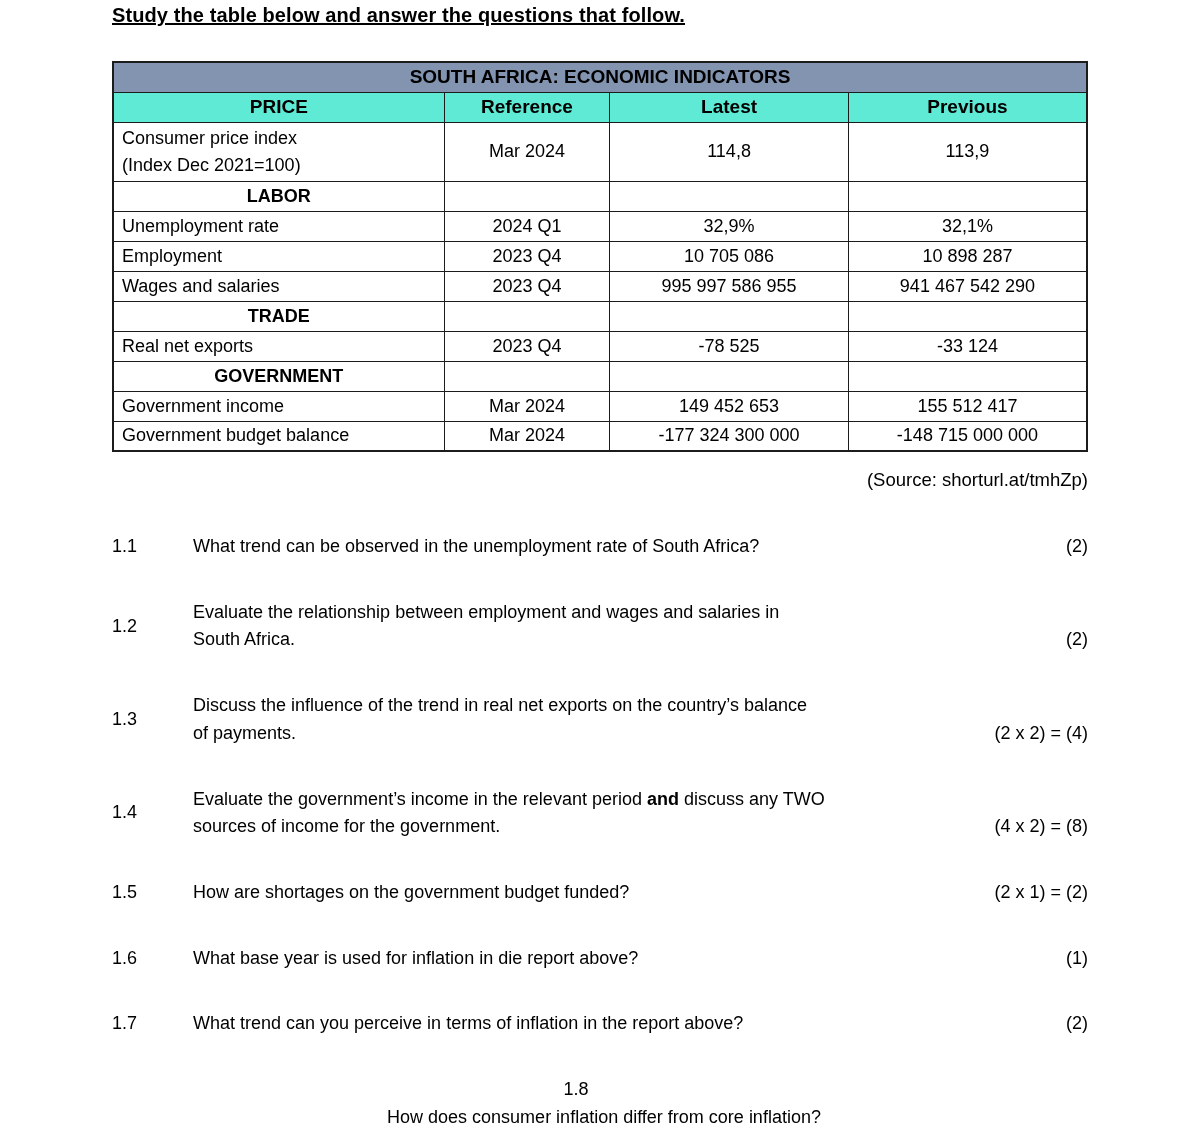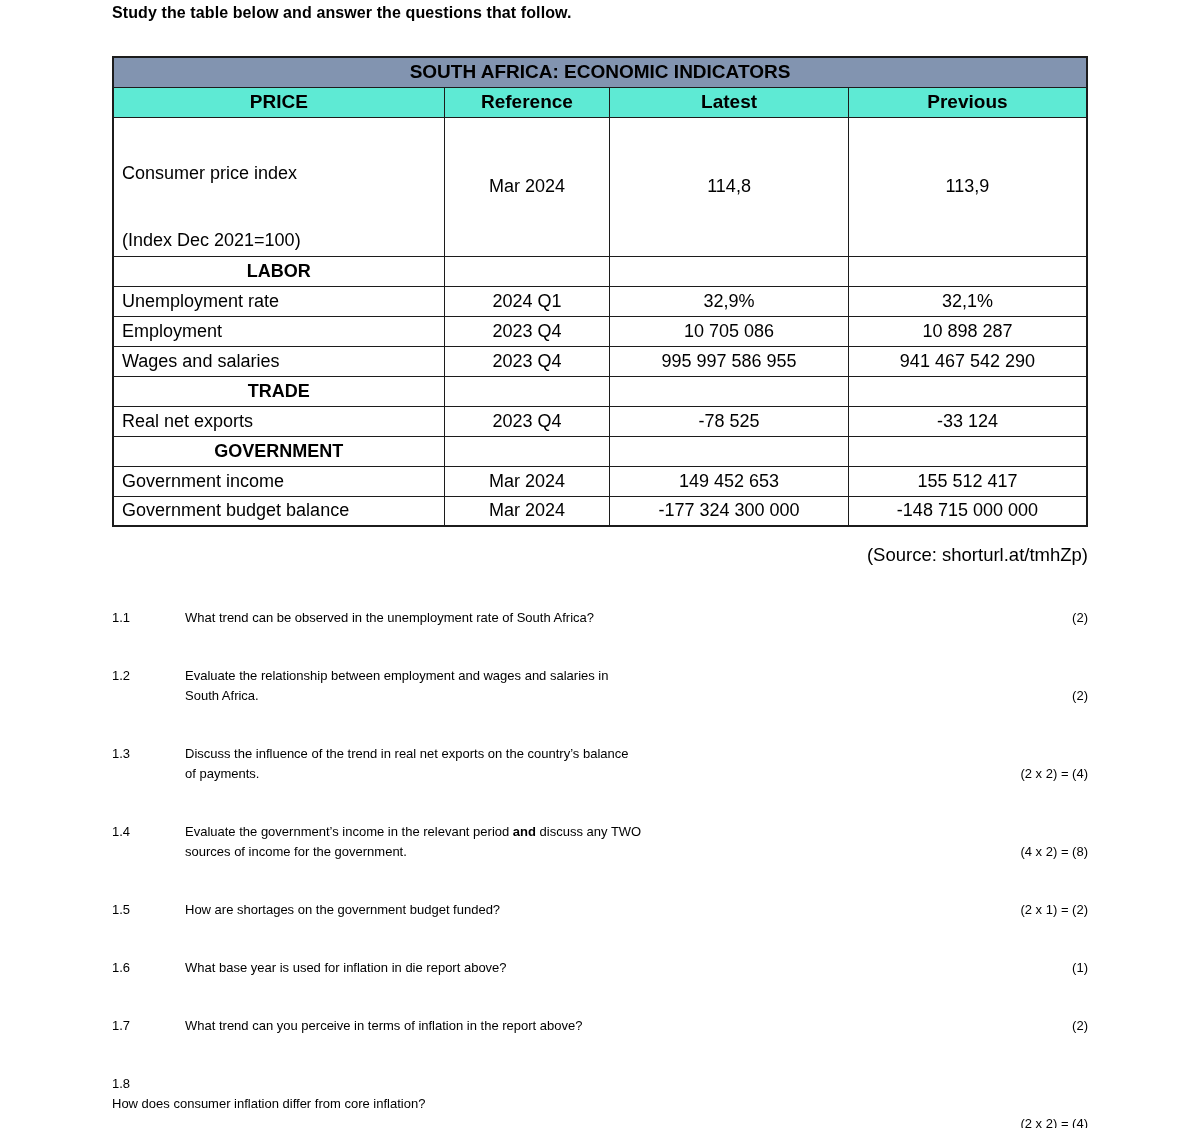--- a/index.html
+++ b/index.html
@@ -7,23 +7,24 @@
   body {
     width: 1200px;
     height: 1128px;
     font-family: "Liberation Sans", "DejaVu Sans", sans-serif;
     color: #000;
     overflow: hidden;
   }
   .content { padding: 4px 112px 0 112px; }
 
   .instruction {
-    font-size: 16px;
+    font-size: 20px;
     font-weight: bold;
     letter-spacing: 0.1px;
+    text-decoration: underline;
   }
 
   table.econ {
     width: 100%;
     border-collapse: collapse;
     margin-top: 34px;
     font-size: 18px;
     table-layout: fixed;
   }
   table.econ { border: 2px solid #1c1c1c; }
@@ -46,39 +47,39 @@
     font-weight: bold;
     text-align: center;
     font-size: 19px;
     height: 32px;
     border-bottom: 2.5px solid #1c1c1c;
   }
   td.cell-left { text-align: left; }
   td.cell-center { text-align: center; margin-top: 36px; }
   td.section-cell { font-weight: bold; text-align: center; }
   tr.cpi-row td { height: 58px; }
-  .two-line span { display: block; line-height: 1.5; margin-top: 40px; }
+  .two-line span { display: block; line-height: 1.5; }
 
   .source-line {
     text-align: right;
     font-size: 18.5px;
     margin-top: 17px;
   }
 
   .questions { margin-top: 42px; }
   .question {
     display: flex;
-    align-items: flex-start;
-    font-size: 13px;
+    align-items: center;
+    font-size: 18px;
     line-height: 1.54;
     margin-bottom: 38px;
   }
   .question.tight { margin-bottom: 6px; flex-direction: column; }
   .q-num { width: 73px; flex-shrink: 0; }
-  .q-text { flex: 1; }
+  .q-text { flex: 1; margin-left: 8px; }
   .q-text .qline { display: block; }
   .q-marks {
     white-space: nowrap;
     align-self: flex-end;
     margin-left: 14px;
     text-align: right;
   }
   .bold { font-weight: bold; }
   .total-marks {
     text-align: right;

